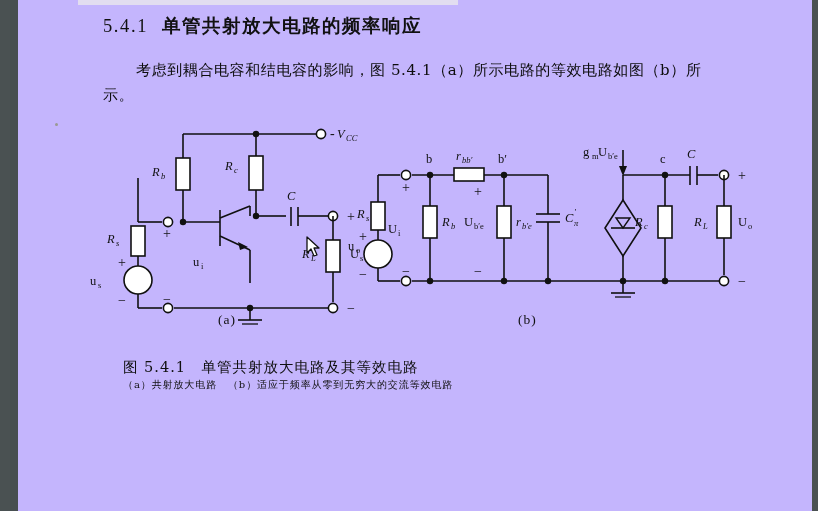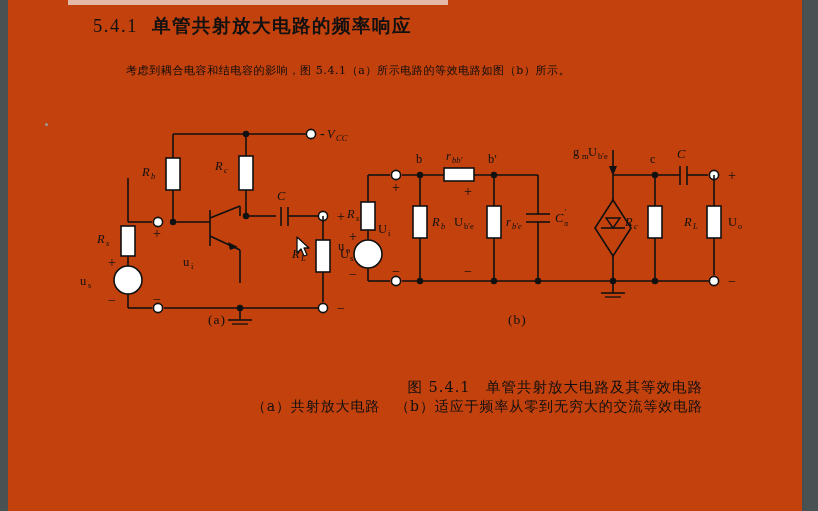--- a/index.html
+++ b/index.html
@@ -2,52 +2,52 @@
 <html><head>
 <meta charset="utf-8">
 <style>
   html,body{margin:0;padding:0;}
   body{
     width:818px;height:511px;overflow:hidden;
     background:#474f50;
     font-family:"Liberation Serif","DejaVu Serif",serif;
   }
   #page{
-    position:absolute;left:8px;top:0;width:794px;height:511px;
-    background:#c2410c;overflow:hidden;
+    position:absolute;left:18px;top:0;width:794px;height:511px;
+    background:#c4b5fd;overflow:hidden;
   }
   .left-bar{position:absolute;left:0;top:0;width:10px;height:511px;background:#4a5152;}
   .right-bar{position:absolute;left:804px;top:0;width:14px;height:511px;background:#4a5152;}
 
   .top-smudge{position:absolute;left:60px;top:0;width:380px;height:5px;
       background:#efeeea;opacity:.7;}
 
   .margin-dot{position:absolute;left:37px;top:123px;width:3px;height:3px;
       background:#9a9a94;border-radius:50%;}
 
   .heading{
     position:absolute;left:85px;top:13px;
     font-size:18.5px;color:#111;letter-spacing:.5px;white-space:nowrap;
   }
   .heading .num{letter-spacing:1.6px;margin-right:14px;}
   .heading .zh{font-family:"DejaVu Sans","Liberation Sans",sans-serif;font-weight:600;letter-spacing:1.5px;}
 
   .para{
-    position:absolute;color:#0d0d0d;font-size:11px;line-height:25px;
+    position:absolute;color:#0d0d0d;font-size:15px;line-height:25px;
     letter-spacing:.2px;
   }
   .para .zh{font-family:"DejaVu Serif","Liberation Serif",serif;letter-spacing:.6px;}
   #para1{left:85px;top:58px;width:625px;text-indent:33px;}
   #para2{left:85px;top:410px;width:628px;text-indent:33px;}
 
   .fig-caption{
-    position:absolute;text-align:right;color:#101010;margin-top:20px;
+    position:absolute;text-align:left;color:#101010;
   }
   #cap-main{left:105px;top:358px;width:590px;font-size:14.5px;letter-spacing:1px;}
-  #cap-sub{left:105px;top:378px;width:590px;font-size:14px;letter-spacing:.9px;}
+  #cap-sub{left:105px;top:378px;width:590px;font-size:10px;letter-spacing:.9px;}
   #cap-main .zh,#cap-sub .zh{font-family:"DejaVu Serif","Liberation Serif",serif;}
 
   #figure{position:absolute;left:60px;top:118px;width:680px;height:215px;}
   #lbl-a{position:absolute;left:200px;top:312px;font-size:13.5px;letter-spacing:1px;color:#101010;}
   #lbl-b{position:absolute;left:500px;top:312px;font-size:13.5px;letter-spacing:1px;color:#101010;}
 
   svg{display:block;}
   .wire{stroke:#111;stroke-width:1.6;fill:none;}
   .wire-t{stroke:#111;stroke-width:1.3;fill:none;}
   .box{stroke:#111;stroke-width:1.6;fill:#fff;}

